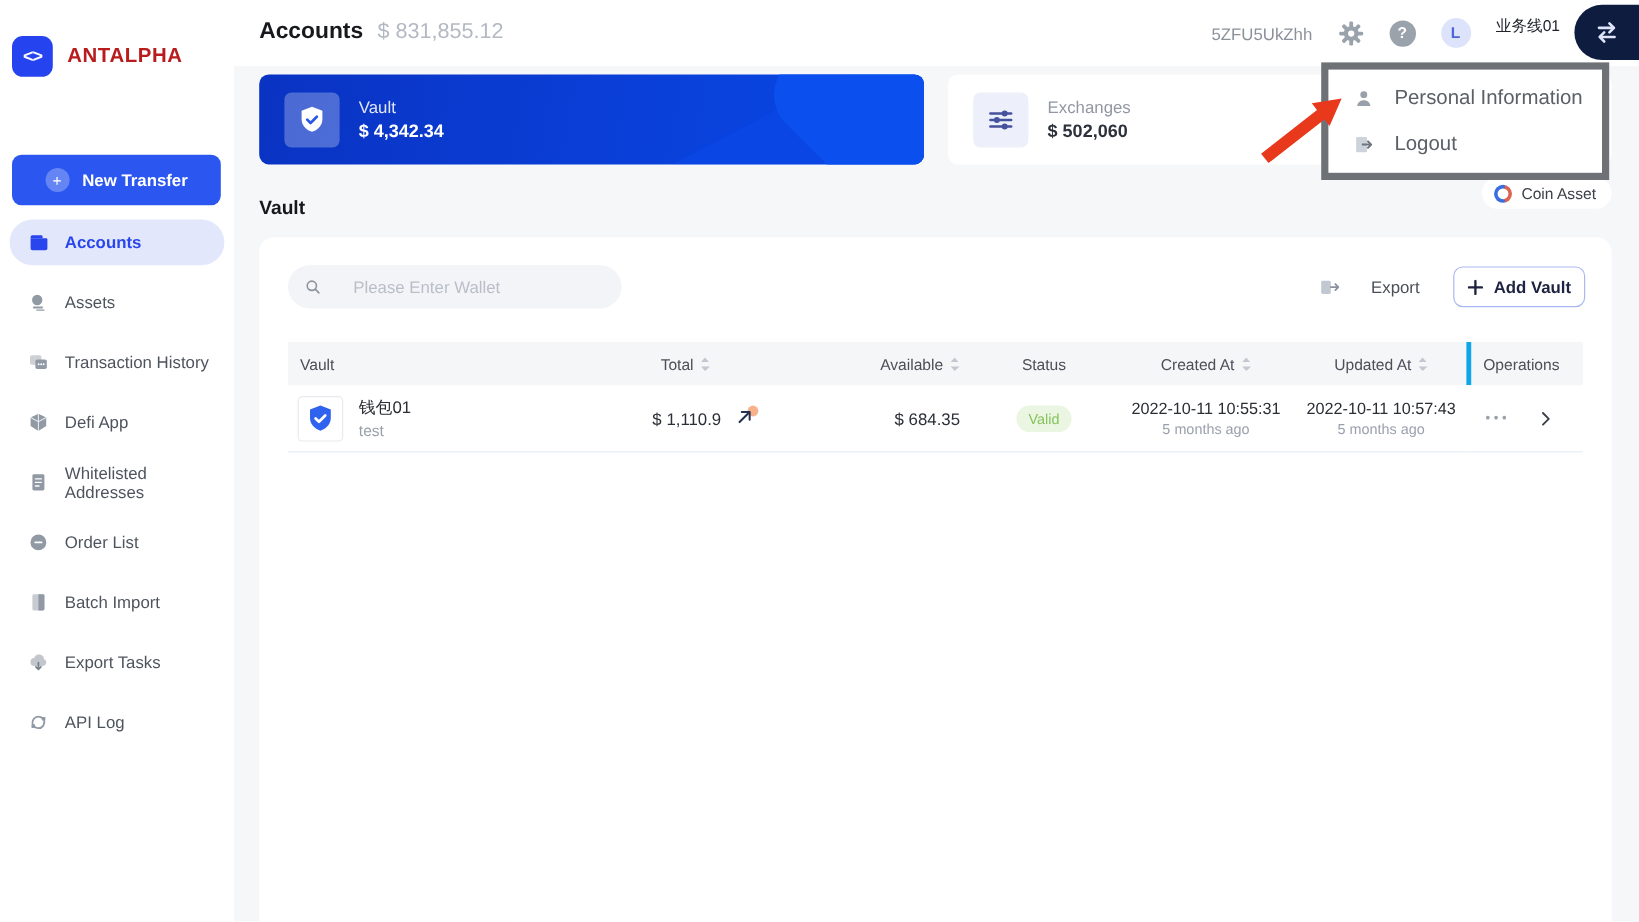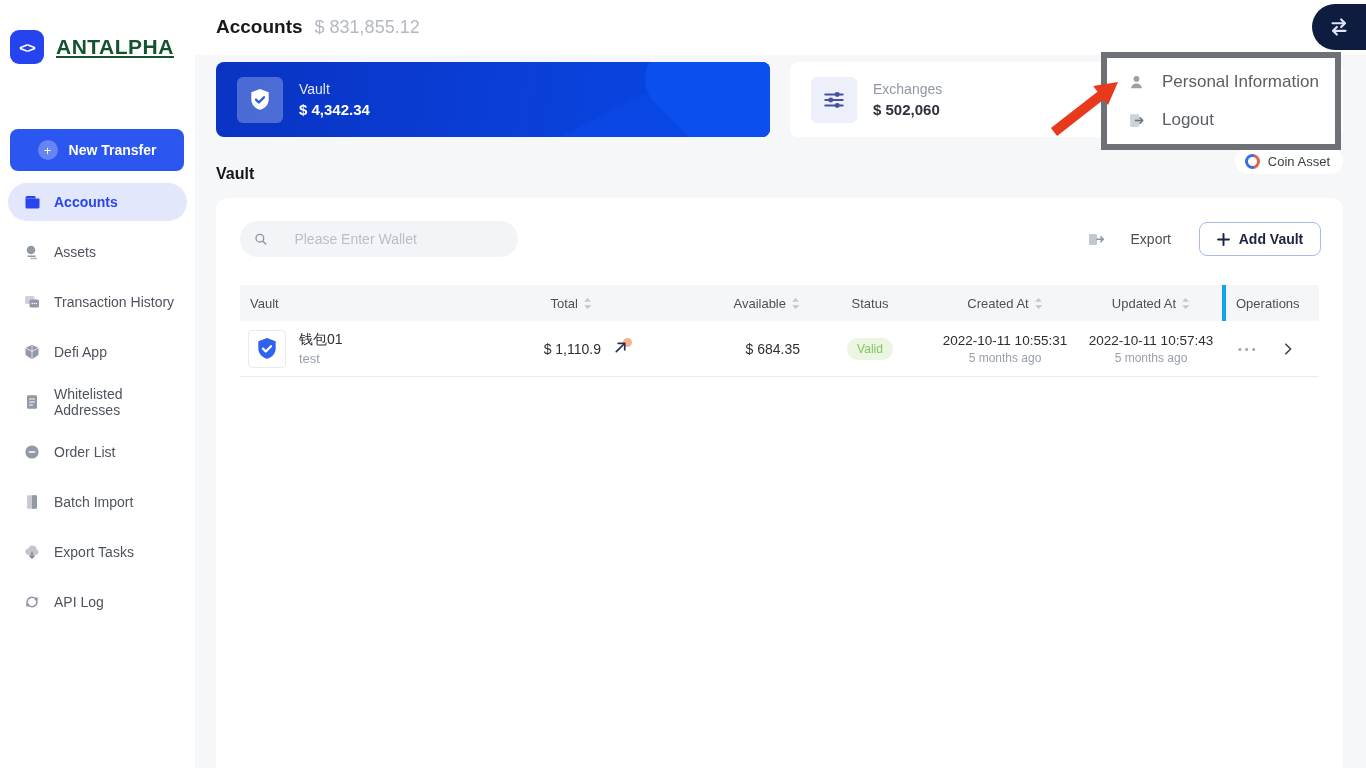--- a/index.html
+++ b/index.html
@@ -8,21 +8,21 @@
     font-family: "Liberation Sans", sans-serif;
     background:#f6f7f9;
     position:relative;
     color:#2b2f36;
   }
   
   .sidebar { position:absolute; left:0; top:0; width:195px; height:768px; background:#fff; z-index:5; }
   .logo-row { display:flex; align-items:center; gap:12px; padding:30px 0 0 10px; }
   .logo-box { width:34px; height:34px; border-radius:9px; background:#2544ef; color:#fff;
     display:flex; align-items:center; justify-content:center; font-weight:700; font-size:15px; letter-spacing:-1px; }
-  .brand-name { color:#14532d; font-size:21px; font-weight:700; letter-spacing:.5px;text-decoration:underline; }
+  .brand-name { color:#b91c1c; font-size:17px; font-weight:700; letter-spacing:.5px; }
   .new-transfer { position:absolute; left:10px; top:129px; width:174px; height:42px; border:none;
     border-radius:8px; background:#2b57f0; color:#fff; font-family:inherit; font-size:14px; font-weight:700;
     display:flex; align-items:center; justify-content:center; gap:11px; cursor:pointer; }
   .plus-circle { width:20px; height:20px; border-radius:50%; background:rgba(255,255,255,.28);
     display:flex; align-items:center; justify-content:center; font-size:13px; font-weight:400; }
   .nav { position:absolute; top:183px; left:8px; right:8px; }
   .nav-item { display:flex; align-items:center; gap:14px; height:38px; padding-left:16px;
     margin-bottom:12px; border-radius:19px; color:#4e545e; font-size:14px; cursor:pointer; }
   .nav-item.active { background:#e3e7fb; color:#2946ee; font-weight:700; }
   .nav-item svg { flex:0 0 auto; }
@@ -74,21 +74,21 @@
   .toolbar { position:absolute; left:24px; right:22px; top:23px; height:36px;
     display:flex; justify-content:space-between; align-items:center; }
   .search-pill { width:278px; height:36px; border-radius:18px; background:#f3f4f7;
     display:flex; align-items:center; gap:27px; padding:0 14px; }
   .search-pill input { border:none; outline:none; background:transparent; font-family:inherit;
     font-size:14px; color:#333; width:100%; }
   .search-pill input::placeholder { color:#b9bec8; }
   .toolbar-right { display:flex; align-items:center; gap:28px; }
   .export-btn { display:flex; align-items:center; gap:25px; background:none; border:none;
     font-family:inherit; font-size:14px; color:#4b5058; cursor:pointer; }
-  .add-vault-btn { width:122px; height:34px; background:#fff; border:1px solid #a9b8f3; border-radius:8px;
+  .add-vault-btn { width:110px; height:34px; background:#fff; border:1px solid #a9b8f3; border-radius:8px;
     display:flex; align-items:center; justify-content:center; gap:9px; font-family:inherit;
     font-size:14px; font-weight:700; color:#1d2340; cursor:pointer; }
   
   .table { position:absolute; left:24px; top:87px; width:1079px; }
   .thead, .trow { display:grid; grid-template-columns:250px 160px 160px 120px 150px 142px 97px; align-items:center; }
   .thead { height:36px; background:#f5f6f8; font-size:13px; color:#4b5058; }
   .th { display:flex; align-items:center; gap:5px; padding:0 10px; }
   .th.r { justify-content:flex-end; } .th.c { justify-content:center; }
   .th.total-h { padding-right:58px; }
   .th.ops-h { border-left:4px solid #0ea5e9; align-self:stretch; }
@@ -204,20 +204,38 @@
       <span>API Log</span>
     </div>
   </nav>
 </aside>
 
 <header class="topbar">
   <div class="title-group">
     <span class="page-title">Accounts</span>
     <span class="page-total">$ 831,855.12</span>
   </div>
+  <div class="topbar-right">
+    <span class="account-id">5ZFU5UkZhh</span>
+    <button class="icon-btn">
+      <svg width="22" height="22" viewBox="0 0 22 22" fill="#9aa2ac">
+          <rect x="9.4" y="1" width="3.2" height="20" rx="1.2"></rect>
+          <rect x="9.4" y="1" width="3.2" height="20" rx="1.2" transform="rotate(45 11 11)"></rect>
+          <rect x="9.4" y="1" width="3.2" height="20" rx="1.2" transform="rotate(90 11 11)"></rect>
+          <rect x="9.4" y="1" width="3.2" height="20" rx="1.2" transform="rotate(135 11 11)"></rect>
+          <circle cx="11" cy="11" r="6.2"></circle>
+          <circle cx="11" cy="11" r="2.6" fill="#fff"></circle>
+        </svg>
+    </button>
+    <button class="icon-btn">
+      <span class="help-circle">?</span>
+    </button>
+    <div class="avatar">L</div>
+    <span class="business-line">业务线01</span>
+  </div>
   <button class="switch-pill">
     <svg width="26" height="26" viewBox="0 0 24 24" fill="none" stroke="#dfe4fb" stroke-width="2" stroke-linecap="round" stroke-linejoin="round">
         <path d="M6 8.5h11"></path>
         <path d="M14 5l3.5 3.5L14 12"></path>
         <path d="M18 15.5H7"></path>
         <path d="M10 12l-3.5 3.5L10 19"></path>
       </svg>
   </button>
 </header>
 

